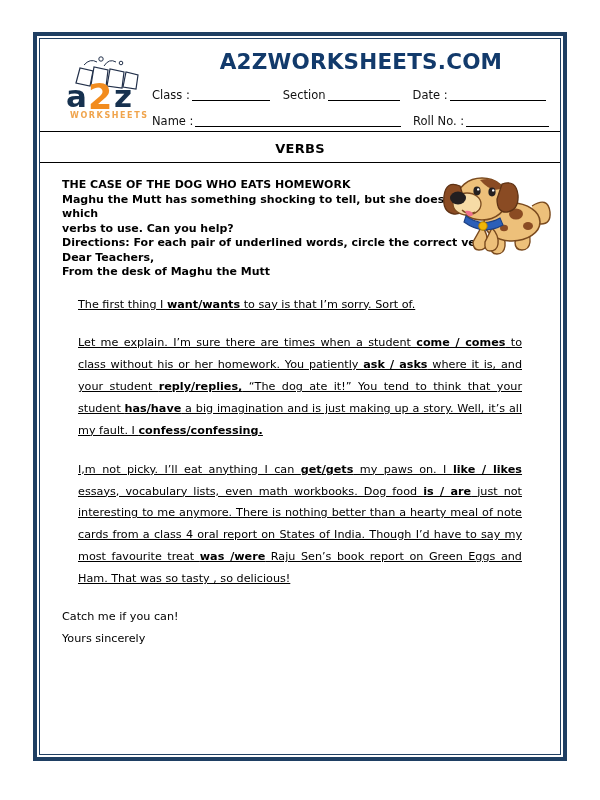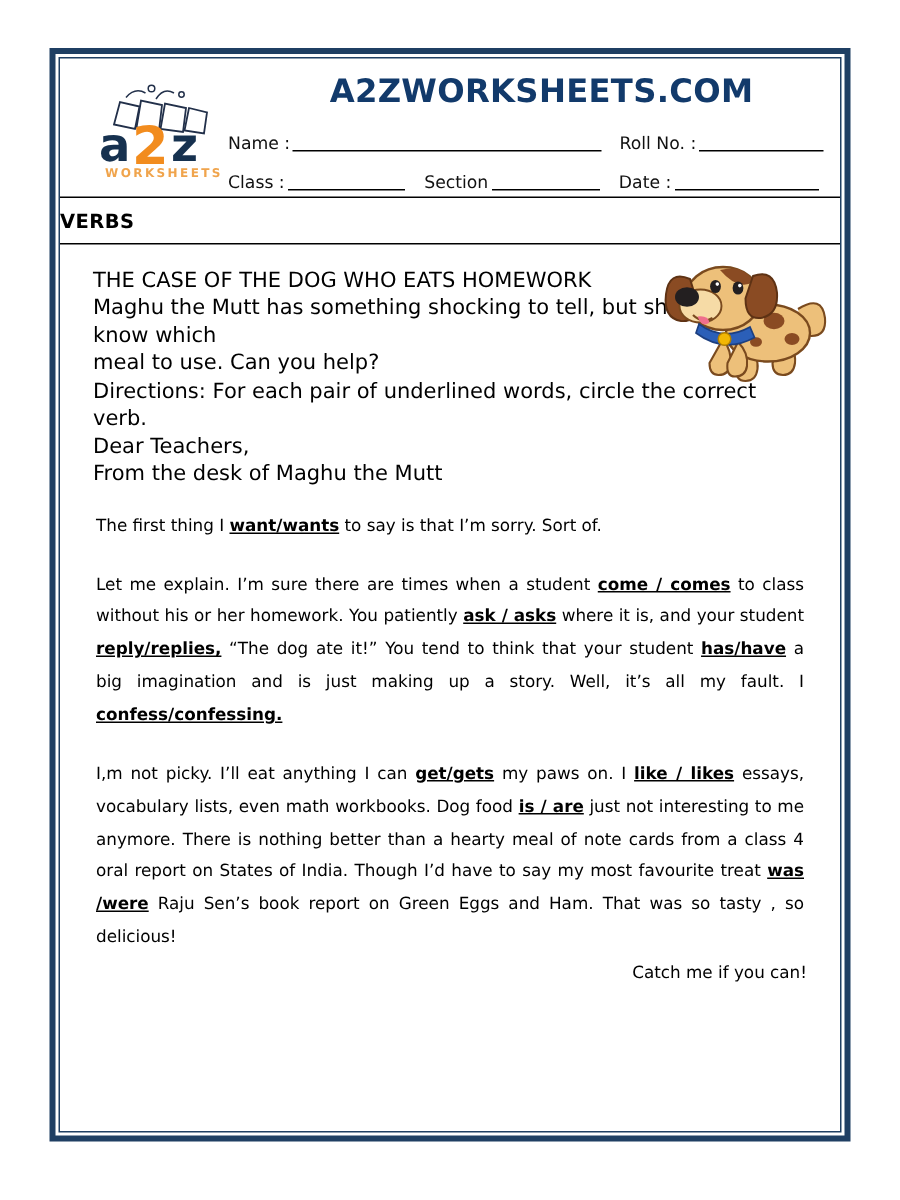--- a/index.html
+++ b/index.html
@@ -98,53 +98,54 @@
   }
   .rule.name   { width: 218px; }
   .rule.roll   { width: 88px; }
   .rule.class  { width: 78px; }
   .rule.section{ width: 72px; }
   .rule.date   { width: 96px; }
   .sp { width: 10px; display: inline-block; }
 
   
   .sheet-title {
-    text-align: left;
+    text-align: center;
     font-weight: bold;
     font-size: 13px;
     padding: 9px 0 6px 0;
     border-bottom: 1.6px solid #000000;
     letter-spacing: 0.3px;
   }
 
   
   .body {
     position: relative;
     padding: 15px 22px 0 22px;
     font-size: 11.2px;
     line-height: 1.55;
   }
   .intro {
-    font-weight: normal;
-    font-size: 14px;
+    font-weight: bold;
+    font-size: 11px;
     line-height: 1.32;
     margin: 0 0 2px 0;
   }
   .intro div { white-space: normal; }
   .intro .wide { max-width: 420px; }
 
   p.para {
-    margin: 2px;
+    margin: 16px;
     text-align: justify;
     line-height: 1.95;
     font-size: 11.2px;
+    text-decoration: underline;
   }
   p.para.first { text-align: left; margin-top: 14px; }
   p.gap        { margin-top: 17px; }
-  p.plain      { text-align: right; line-height: 1.95; margin: 0; }
+  p.plain      { text-align: left; line-height: 1.95; margin: 0; }
 
   b.u {
     font-weight: bold;
     text-decoration: underline;
   }
 
   
   .dog {
     position: absolute;
     right: 6px;
@@ -185,36 +186,36 @@
               <text x="54" y="62" font-family="DejaVu Sans, sans-serif" font-size="31" font-weight="bold" fill="#16314f">z</text>
             </g>
             <text x="10" y="73" font-family="DejaVu Sans, sans-serif" font-size="8" font-weight="bold" letter-spacing="1.6" fill="#f0a44c">WORKSHEETS</text>
           </svg>
         </div>
 
         <div class="brand-title">A2ZWORKSHEETS.COM</div>
 
         <div class="fields">
           <div class="field-row">
-            <span class="fl">Name :</span>
-            <span class="rule name"></span>
-            <span class="sp"></span>
-            <span class="fl">Roll No. :</span>
-            <span class="rule roll"></span>
-          </div>
-          <div class="field-row">
             <span class="fl">Class :</span>
             <span class="rule class"></span>
             <span class="sp"></span>
             <span class="fl">Section</span>
             <span class="rule section"></span>
             <span class="sp"></span>
             <span class="fl">Date :</span>
             <span class="rule date"></span>
           </div>
+          <div class="field-row">
+            <span class="fl">Name :</span>
+            <span class="rule name"></span>
+            <span class="sp"></span>
+            <span class="fl">Roll No. :</span>
+            <span class="rule roll"></span>
+          </div>
         </div>
       </div>
 
       <div class="sheet-title">VERBS</div>
 
       <div class="body">
 
         <div class="dog">
           <svg viewBox="0 0 118 96" width="118" height="96" aria-hidden="true">
 
@@ -252,38 +253,39 @@
             <circle cx="57.2" cy="24.4" r="1.2" fill="#ffffff"></circle>
 
             <path d="M30 50 q16 12 34 2 l3 7 q-20 11 -39 -3 z" fill="#2b5fb8" stroke="#1c3f80" stroke-width="1.1"></path>
             <circle cx="47" cy="60" r="4.2" fill="#f2b705" stroke="#b37f00" stroke-width="1"></circle>
           </svg>
         </div>
 
         <div class="intro">
           <div class="wide">THE CASE OF THE DOG WHO EATS HOMEWORK</div>
           <div>Maghu the Mutt has something shocking to tell, but she doesn’t know which</div>
-          <div>meal to use. Can you help?</div>
+          <div>verbs to use. Can you help?</div>
           <div>Directions: For each pair of underlined words, circle the correct verb.</div>
           <div>Dear Teachers,</div>
           <div>From the desk of Maghu the Mutt</div>
         </div>
 
         <p class="para first">
           <span>The first thing I </span><b class="u">want/wants</b><span> to say is that I’m sorry. Sort of.</span>
         </p>
 
         <p class="para gap">
           <span>Let me explain. I’m sure there are times when a student </span><b class="u">come / comes</b><span> to class without his or her homework. You patiently </span><b class="u">ask  /  asks</b><span> where it is, and your student </span><b class="u">reply/replies,</b><span> “The dog ate it!” You tend to think that your student </span><b class="u">has/have</b><span> a big imagination and is just making up a story. Well, it’s all my fault. I </span><b class="u">confess/confessing.</b>
         </p>
 
 
         <p class="para gap">
           <span>I,m not picky. I’ll eat anything I can </span><b class="u">get/gets</b><span> my paws on. I </span><b class="u">like  /  likes</b><span> essays, vocabulary lists, even math workbooks. Dog food </span><b class="u">is  /  are</b><span> just not interesting to me anymore. There is nothing better than a hearty meal of note cards from a class 4 oral report on States of India. Though I’d have to say my most favourite treat </span><b class="u">was /were</b><span> Raju Sen’s book report on Green Eggs and Ham. That was so tasty , so delicious!</span>
         </p>
 
 
         <p class="plain">Catch me if you can!</p>
+        <p class="plain">Yours sincerely</p>
 
       </div>
     </div>
   </div>
 </div>
 
 </body></html>

